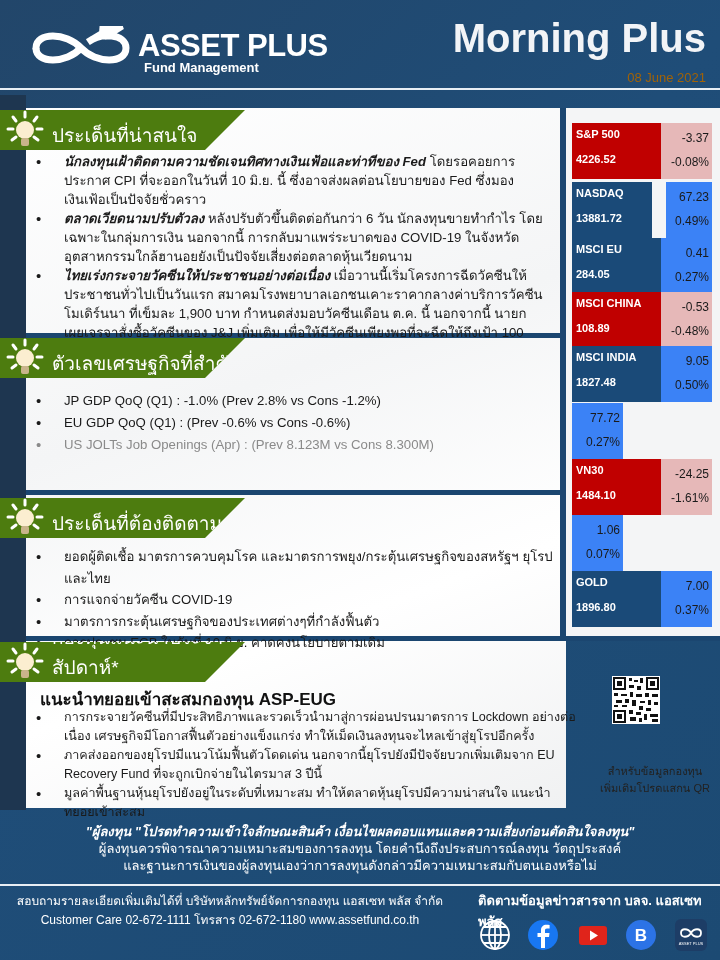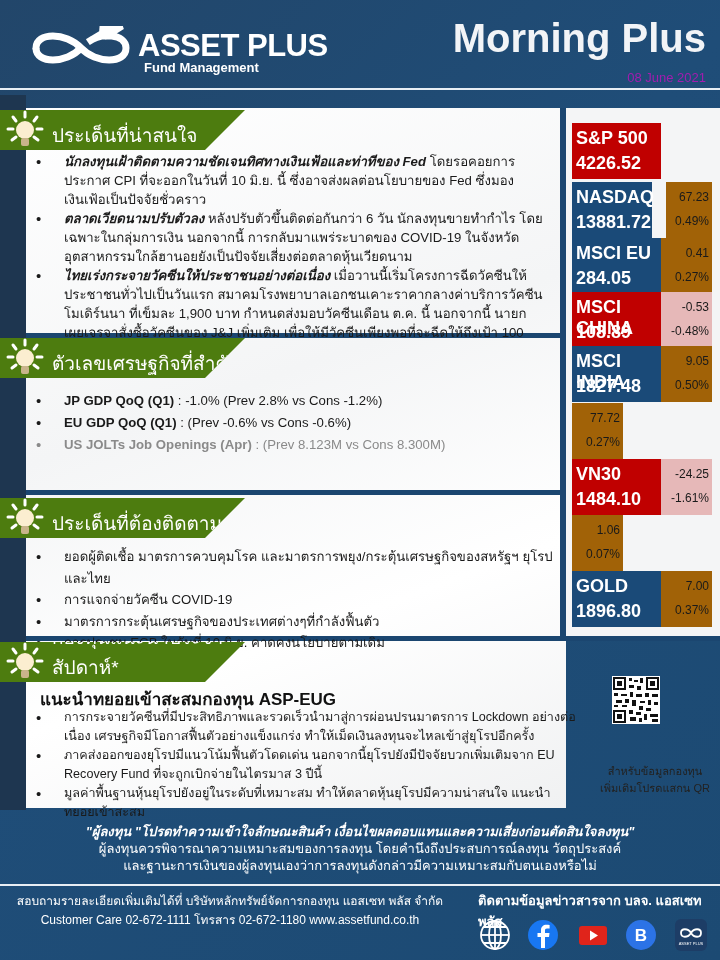--- a/index.html
+++ b/index.html
@@ -10,53 +10,53 @@
     position: relative;
     color: #1a1a1a;
   }
   
   .header { position: absolute; left: 0; top: 0; width: 720px; height: 90px; }
   .logo { position: absolute; left: 26px; top: 24px; width: 320px; height: 48px; }
   .logo svg { position: absolute; left: 0; top: 2px; }
   .logo-title { position: absolute; left: 112px; top: 4px; font-size: 31px; font-weight: bold; color: #fff; letter-spacing: -0.5px; }
   .logo-sub { position: absolute; left: 118px; top: 36px; font-size: 13px; font-weight: bold; color: #fff; text-align: right; }
   .title { position: absolute; right: 14px; top: 16px; font-size: 40px; font-weight: bold; color: #f2f4f7; }
-  .date { position: absolute; right: 14px; top: 70px; font-size: 13px; color: #a21caf; }
+  .date { position: absolute; right: 14px; top: 70px; font-size: 13px; color: #a16207; }
   .header-line { position: absolute; left: 0; top: 88px; width: 720px; height: 2px; background: #e8eef4; }
 
   
   .content-panel { position: absolute; left: 26px; top: 108px; width: 540px; height: 700px; background: linear-gradient(160deg, #ffffff 0%, #f4f5f6 40%, #ffffff 70%, #f0f1f2 100%); }
   .side-strip { position: absolute; left: 0; top: 95px; width: 26px; height: 715px; background: #1e3650; }
   .right-panel { position: absolute; left: 560px; top: 108px; width: 160px; height: 530px; background: #f4f5f6; border-left: 6px solid #1b4670; }
   .sep { position: absolute; left: 26px; height: 5px; background: #1b4670; }
 
   
   .sec-head { position: absolute; left: 0; height: 40px; background: #4d7c0f; clip-path: polygon(0 0, 100% 0, calc(100% - 40px) 100%, 0 100%); display: flex; align-items: flex-end; }
   .sec-head .bulb { width: 42px; height: 40px; position: relative; margin-left: 4px; }
   .sec-head .label { color: #fff; font-size: 19px; margin-left: 6px; }
 
   .bullets { position: absolute; left: 36px; font-size: 13.2px; line-height: 19px; }
   .bullets li { list-style: none; position: relative; padding-left: 28px; }
   .bullets li::before { content: "•"; position: absolute; left: 0; top: 0; font-size: 15px; }
   .b { font-weight: bold; font-style: italic; }
-  .bold { font-weight: bold; }
+  .bold { font-weight: normal; }
   .grey { color: #8a8a8a; }
 
   
   .card { position: absolute; left: 572px; width: 140px; height: 56px; display: flex; }
-  .card .l { width: 89px; height: 100%; color: #fff; font-weight: bold; font-size: 18px; padding: 5px 0 0 4px; position: relative; }
+  .card .l { width: 89px; height: 100%; color: #fff; font-weight: bold; font-size: 11px; padding: 5px 0 0 4px; position: relative; }
   .card .l .nm { position: absolute; top: 5px; left: 4px; }
   .card .l .px { position: absolute; top: 30px; left: 4px; }
   .card .r { width: 51px; height: 100%; font-size: 12px; text-align: right; position: relative; padding-right: 3px; }
   .card .r .ch { position: absolute; right: 3px; top: 8px; }
   .card .r .pc { position: absolute; right: 3px; top: 32px; }
   .card.down .l { background: #c00000; }
   .card.down .r { background: #e6b8b8; }
   .card.up .l { background: #1a4a78; }
-  .card.up .r { background: #a16207; }
+  .card.up .r { background: #3b82f6; }
 
   
   .fund-title { position: absolute; left: 40px; top: 685px; font-size: 17px; font-weight: bold; color: #111; }
   .qr { position: absolute; left: 612px; top: 675px; width: 50px; height: 50px; background: #fff; }
   .qr-cap { position: absolute; left: 592px; top: 763px; width: 126px; text-align: center; font-size: 11px; line-height: 17px; color: #222; }
 
   
   .disc { position: absolute; left: 0; top: 823px; width: 720px; text-align: center; color: #fff; font-size: 13px; line-height: 17px; }
   .disc .strong { font-weight: bold; font-style: italic; }
   .foot-line { position: absolute; left: 0; top: 884px; width: 720px; height: 2px; background: #e8eef4; }
@@ -237,20 +237,24 @@
 <div class="qr-cap">
   <div>สำหรับข้อมูลกองทุน</div>
   <div>เพิ่มเติมโปรดแสกน QR</div>
 </div>
 
 <div class="card down" style="top:123px;">
   <div class="l">
       <span class="nm">S&amp;P 500</span>
       <span class="px">4226.52</span>
     </div>
+  <div class="r">
+      <span class="ch">-3.37</span>
+      <span class="pc">-0.08%</span>
+    </div>
 </div>
 <div class="card up" style="top:182px;gap:14px;">
   <div class="l">
       <span class="nm">NASDAQ</span>
       <span class="px">13881.72</span>
     </div>
   <div class="r">
       <span class="ch">67.23</span>
       <span class="pc">0.49%</span>
     </div>

